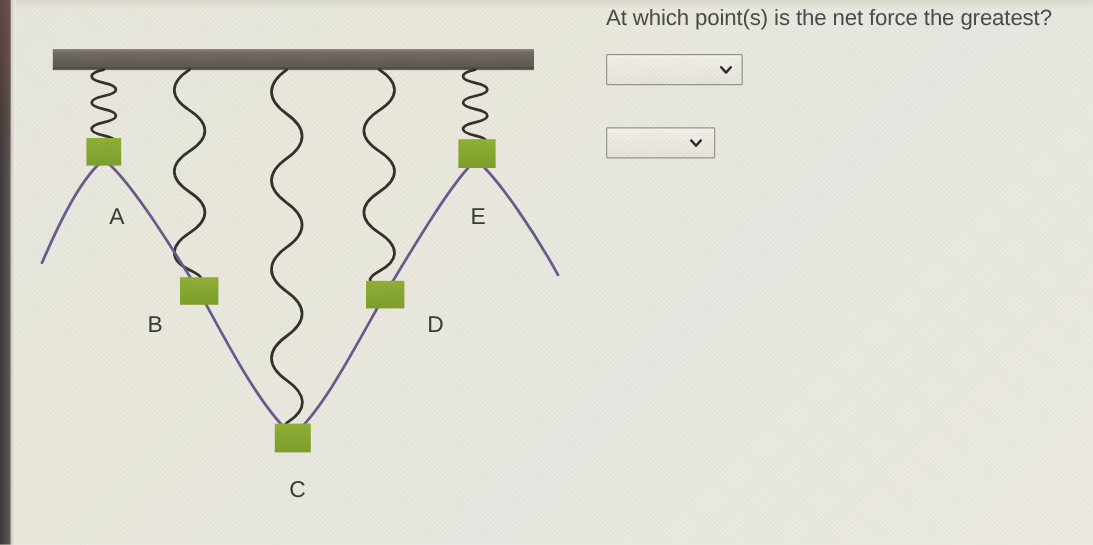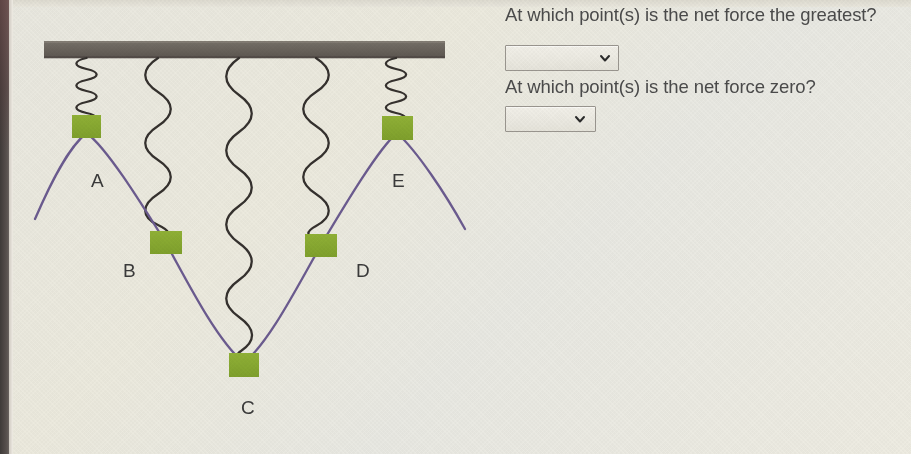--- a/index.html
+++ b/index.html
@@ -241,21 +241,20 @@
 
     <div id="answer-select-1" class="answer-select">
       <span class="select-value"></span>
       <span class="caret">
         <svg viewBox="0 0 12 12" width="12" height="12">
           <path d="M2,4 L6,8.5 L10,4" fill="none" stroke="#2b2b2b" stroke-width="2" stroke-linecap="round" stroke-linejoin="round"></path>
         </svg>
       </span>
     </div>
 
-    <div id="question-2-text" class="question-text">At which point(s) is the net force zero?</div>
 
     <div id="answer-select-2" class="answer-select">
       <span class="select-value"></span>
       <span class="caret">
         <svg viewBox="0 0 12 12" width="12" height="12">
           <path d="M2,4 L6,8.5 L10,4" fill="none" stroke="#2b2b2b" stroke-width="2" stroke-linecap="round" stroke-linejoin="round"></path>
         </svg>
       </span>
     </div>
   </div>

